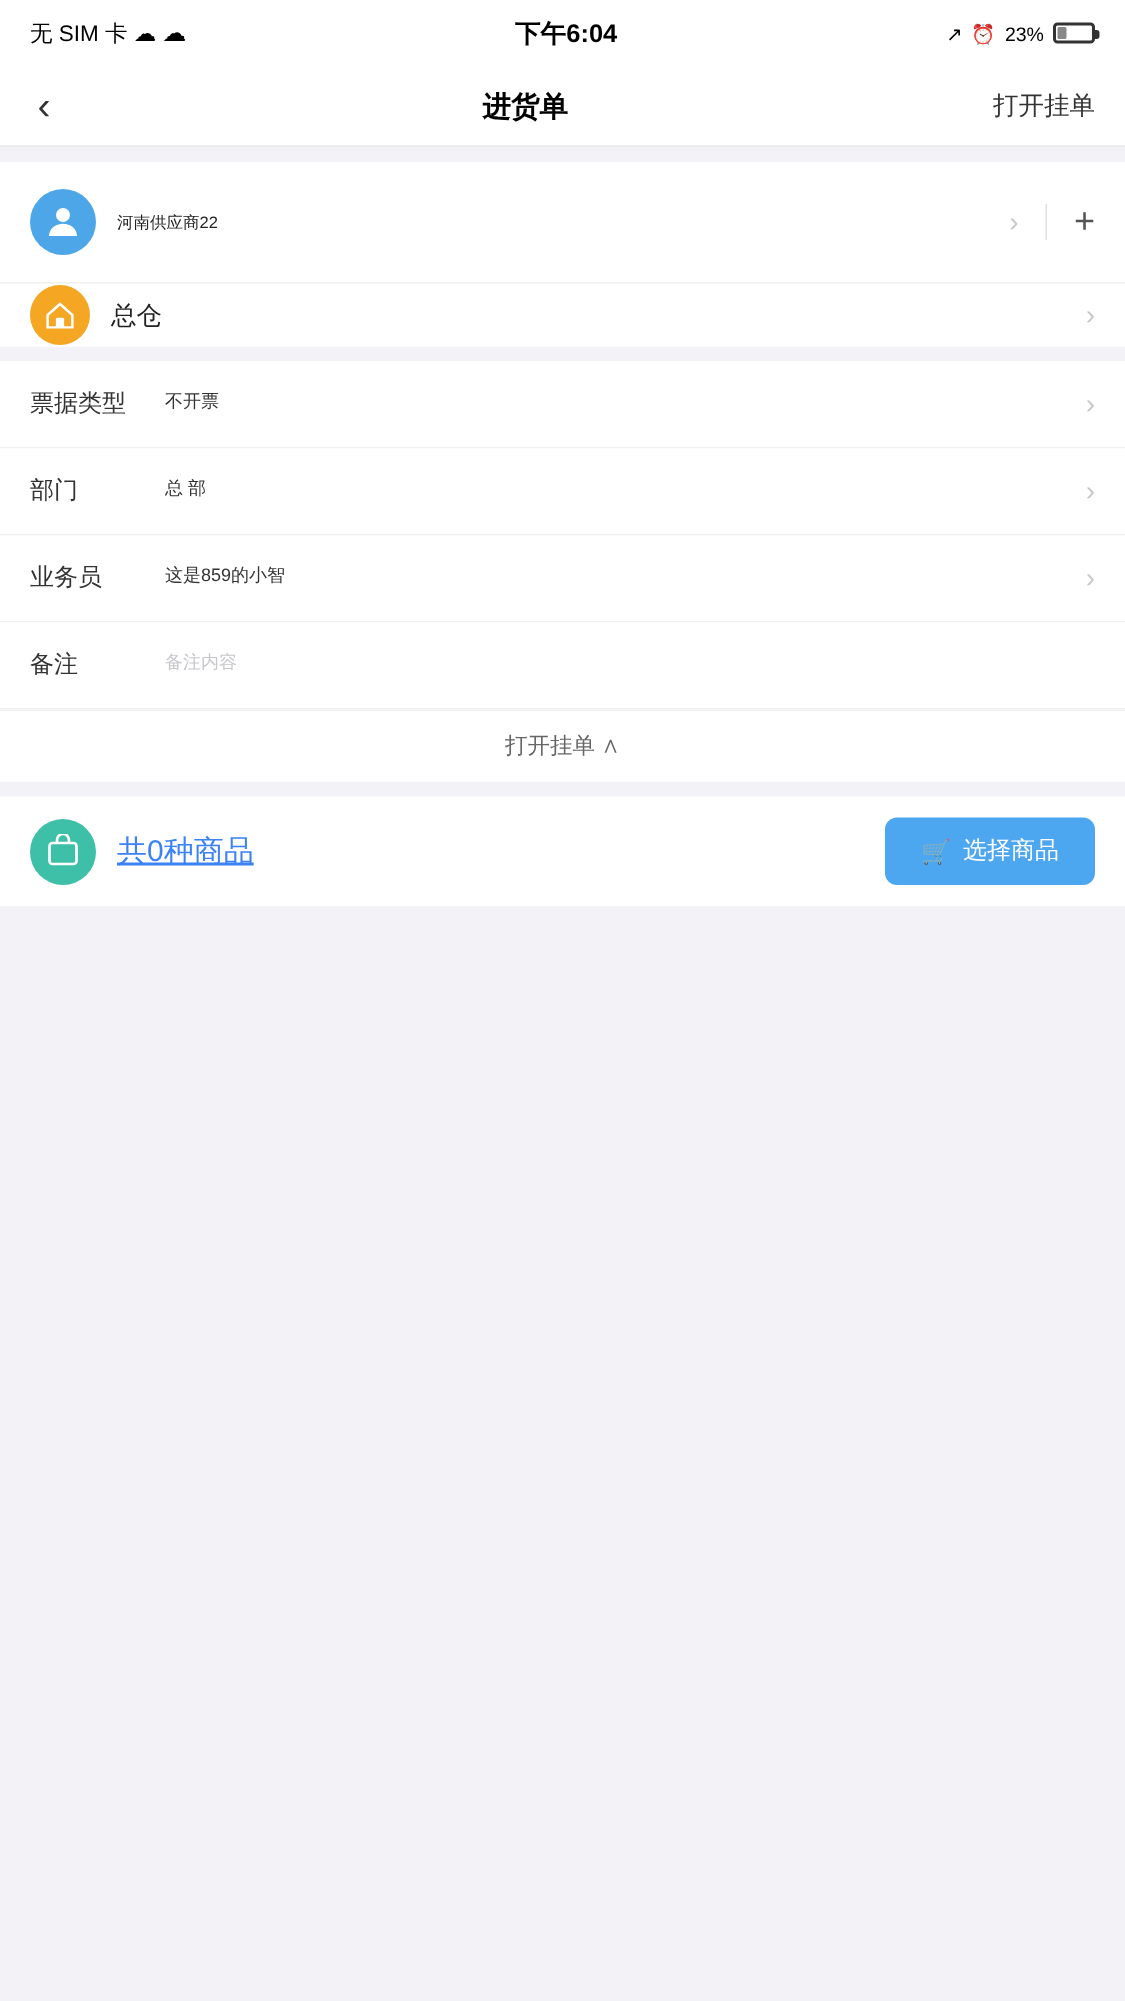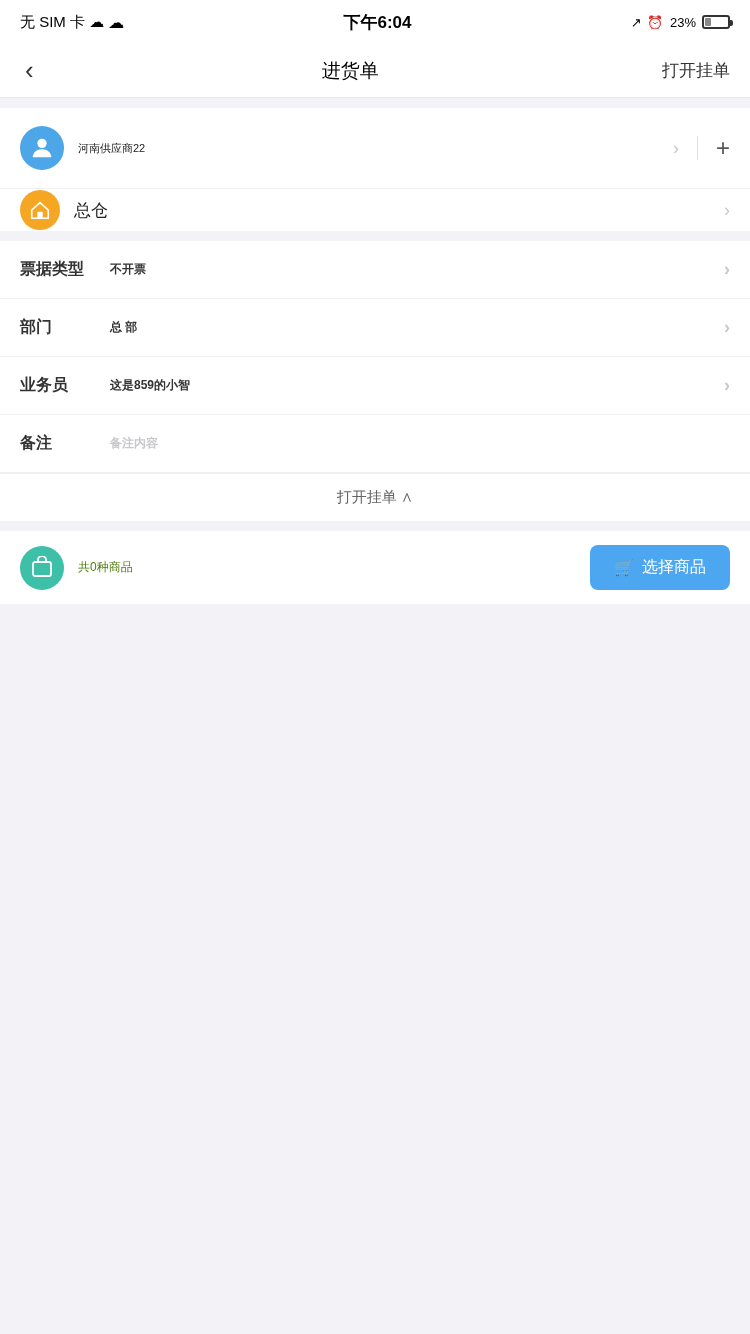--- a/index.html
+++ b/index.html
@@ -80,21 +80,21 @@
       border-bottom: 1px solid #e5e5ea;
     }
     .nav-back {
       font-size: 26px;
       color: #333;
       cursor: pointer;
       padding: 5px;
     }
     .nav-title {
       font-size: 19px;
-      font-weight: 400;
+      font-weight: 700;
       color: #000;
       text-align: right;
     }
     .nav-action {
       font-size: 17px;
       color: #333;
       cursor: pointer;
     }
 
     
@@ -195,26 +195,24 @@
       font-size: 18px;
     }
 
     
     .form-section {
       background: #fff;
       margin-top: 10px;
     }
     .form-row {
       display: flex;
-      align-items: center;
       padding: 18px 20px;
       border-bottom: 1px solid #f0f0f0;
       background: #fff;
       cursor: pointer;
-      font-weight: bold;
     }
     .form-row:last-child {
       border-bottom: none;
     }
     .form-label {
       font-size: 16px;
       color: #333;
       width: 90px;
       flex-shrink: 0;
     }
@@ -252,22 +250,23 @@
       border-radius: 50%;
       background: #3dbfa8;
       display: flex;
       align-items: center;
       justify-content: center;
       margin-right: 14px;
       flex-shrink: 0;
     }
     .product-count {
       flex: 1;
-      font-size: 12px;
-      color: #4d7c0f;
+      font-size: 20px;
+      color: #3b82f6;
+      text-decoration: underline;
     }
     .select-btn {
       background: #4da6f0;
       color: #fff;
       border: none;
       border-radius: 8px;
       padding: 12px 24px;
       font-size: 16px;
       display: flex;
       align-items: center;

